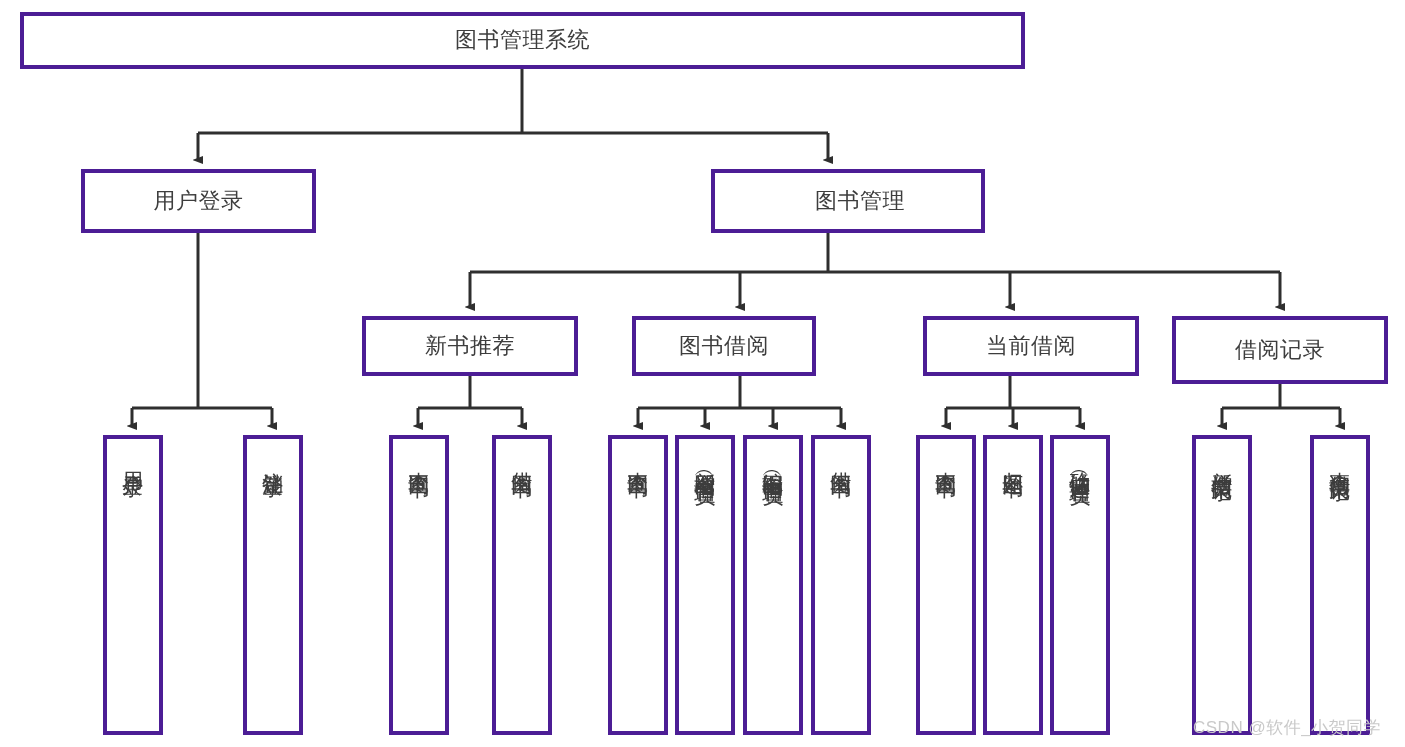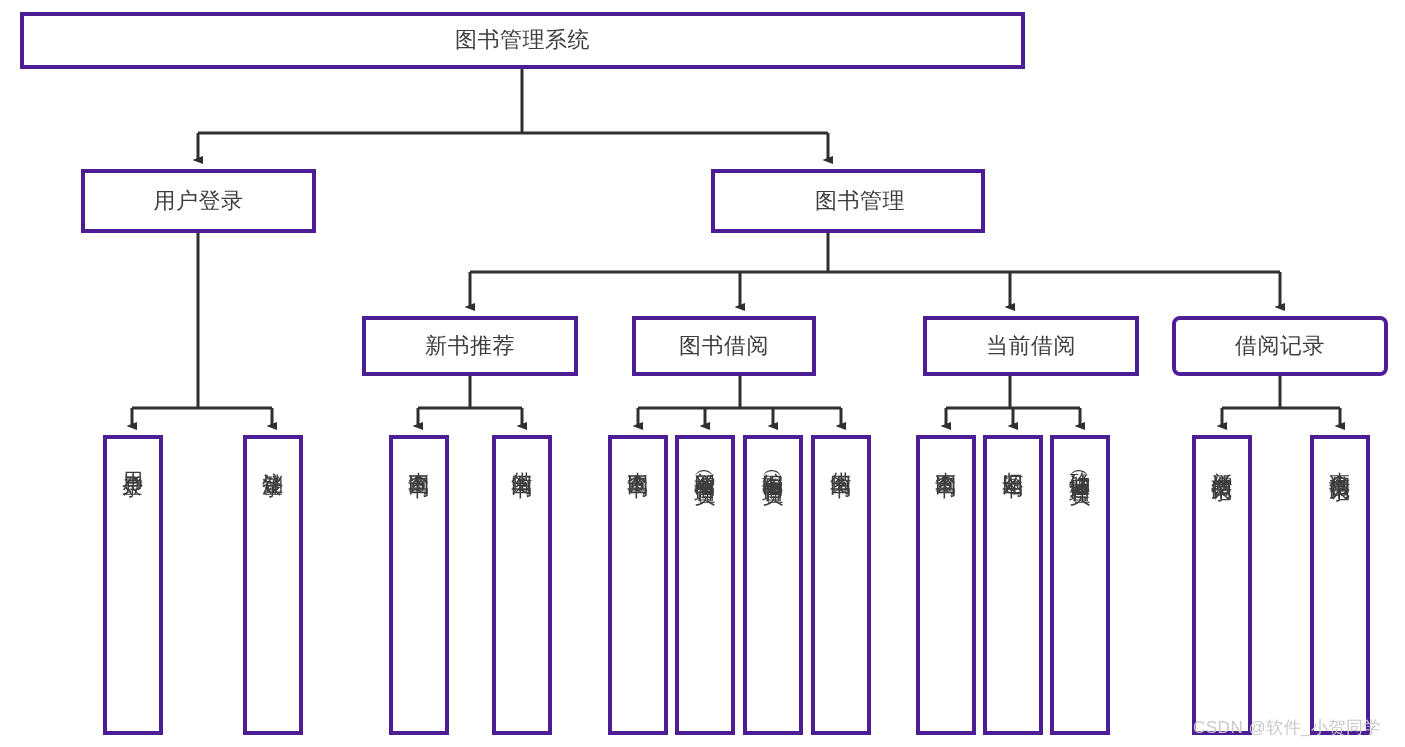--- a/index.html
+++ b/index.html
@@ -146,21 +146,21 @@
 
   <div class="node horiz" style="left:362px; top:316px; width:216px; height:60px;">
     <span class="node-label">新书推荐</span>
   </div>
   <div class="node horiz" style="left:632px; top:316px; width:184px; height:60px;">
     <span class="node-label">图书借阅</span>
   </div>
   <div class="node horiz" style="left:923px; top:316px; width:216px; height:60px;">
     <span class="node-label">当前借阅</span>
   </div>
-  <div class="node horiz" style="left:1172px; top:316px; width:216px; height:60px;border-radius:8px;">
+  <div class="node horiz" style="left:1172px; top:316px; width:216px; height:68px;">
     <span class="node-label">借阅记录</span>
   </div>
 
   <div class="node vert" style="left:103px; top:435px; width:60px; height:300px;">
     <span class="node-label">用户登录</span>
   </div>
   <div class="node vert" style="left:243px; top:435px; width:60px; height:300px;">
     <span class="node-label">注销登录</span>
   </div>
 

